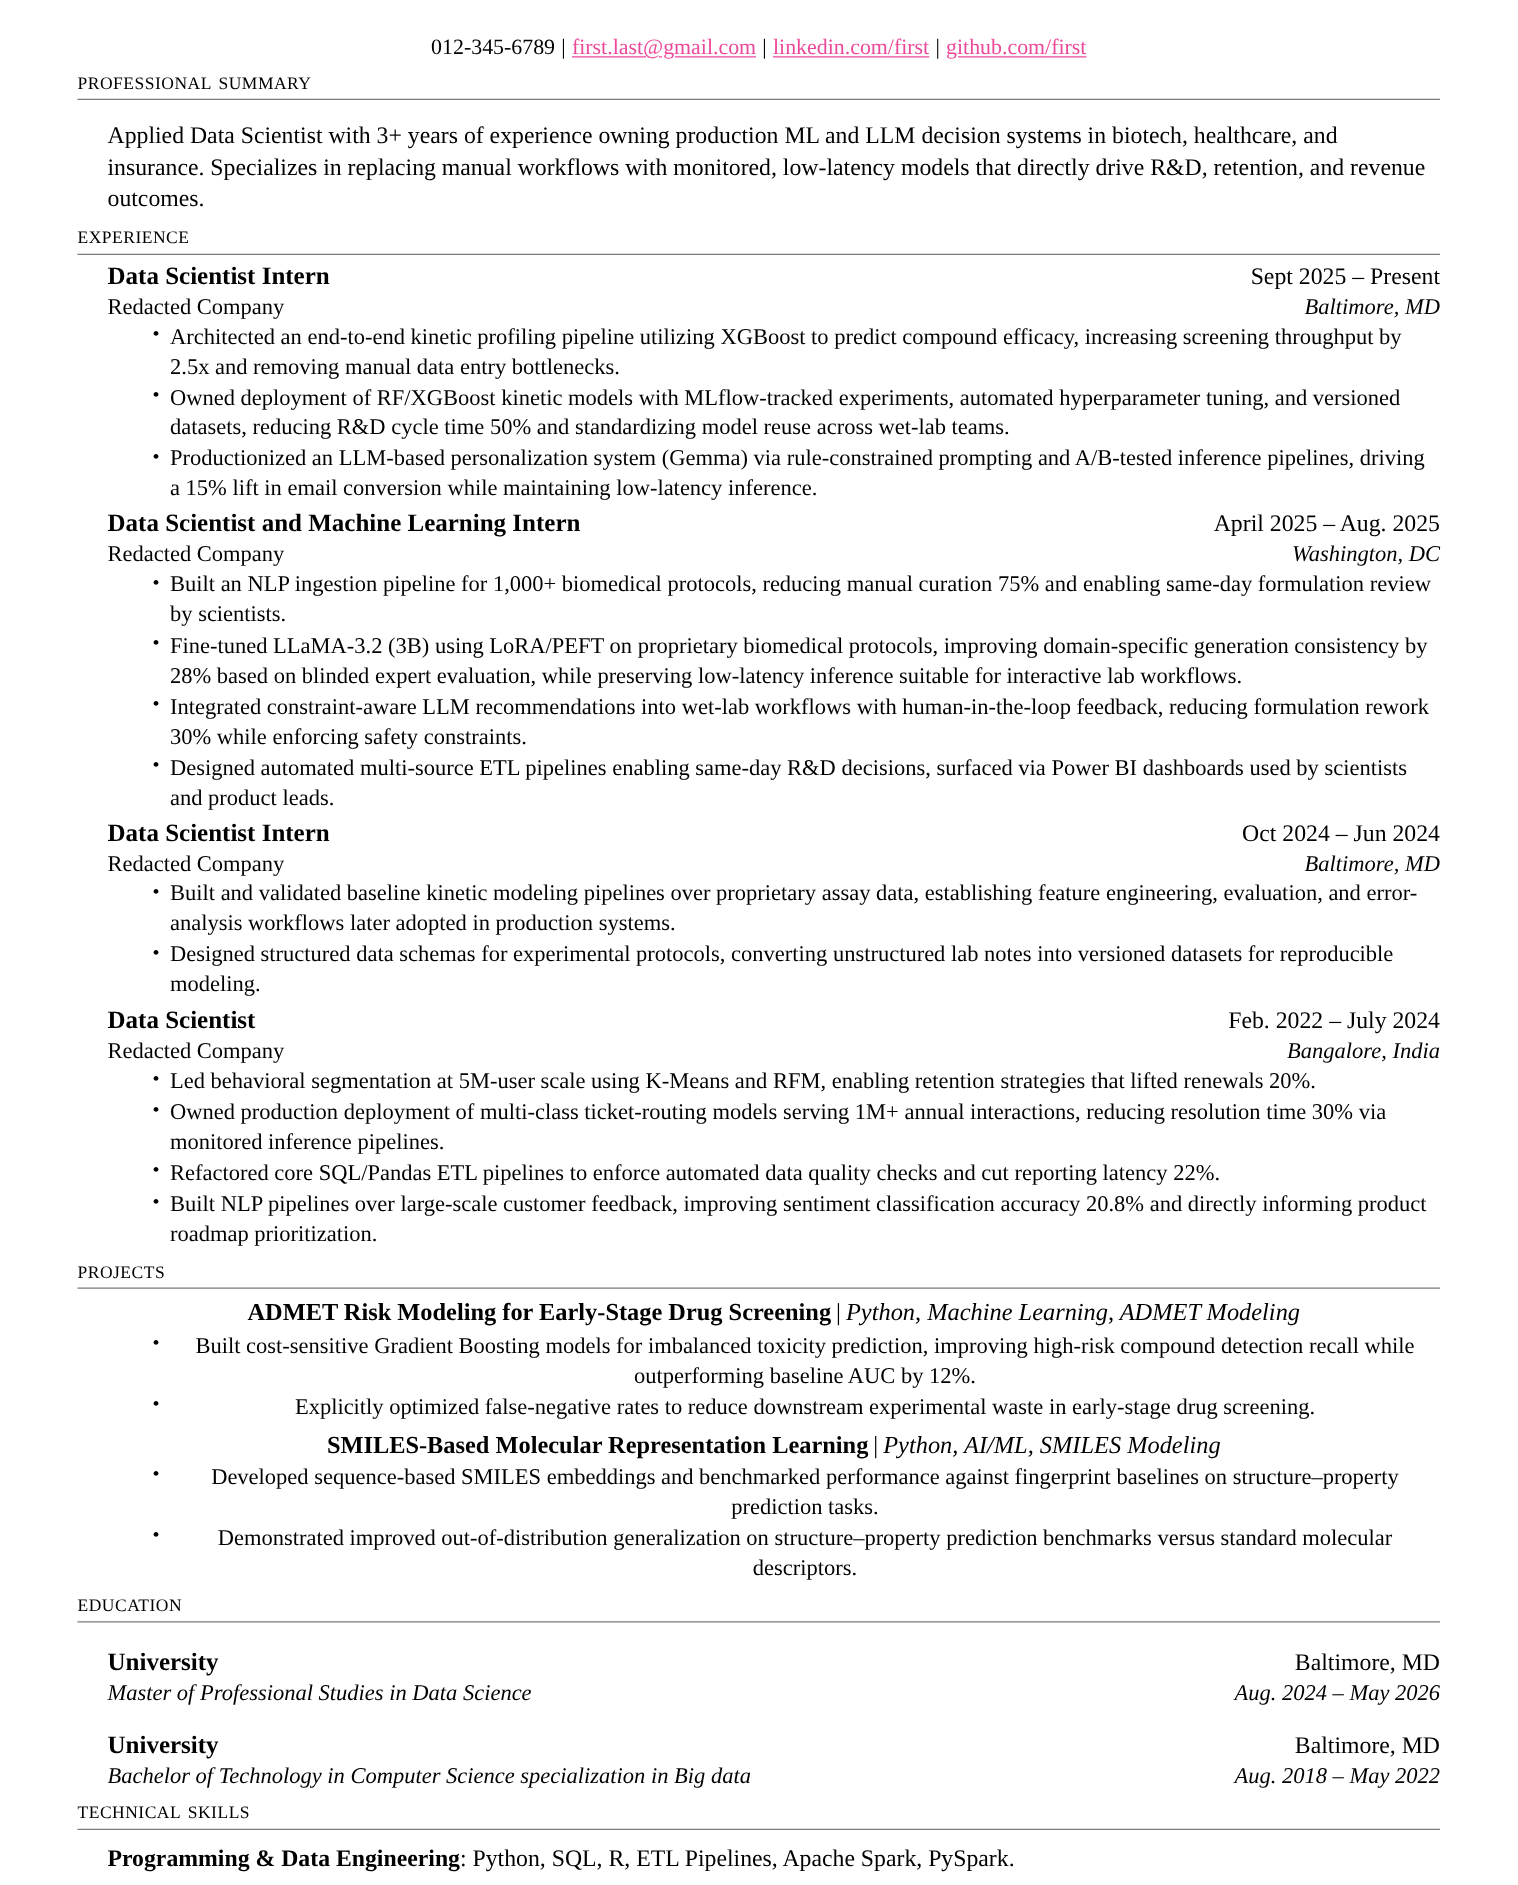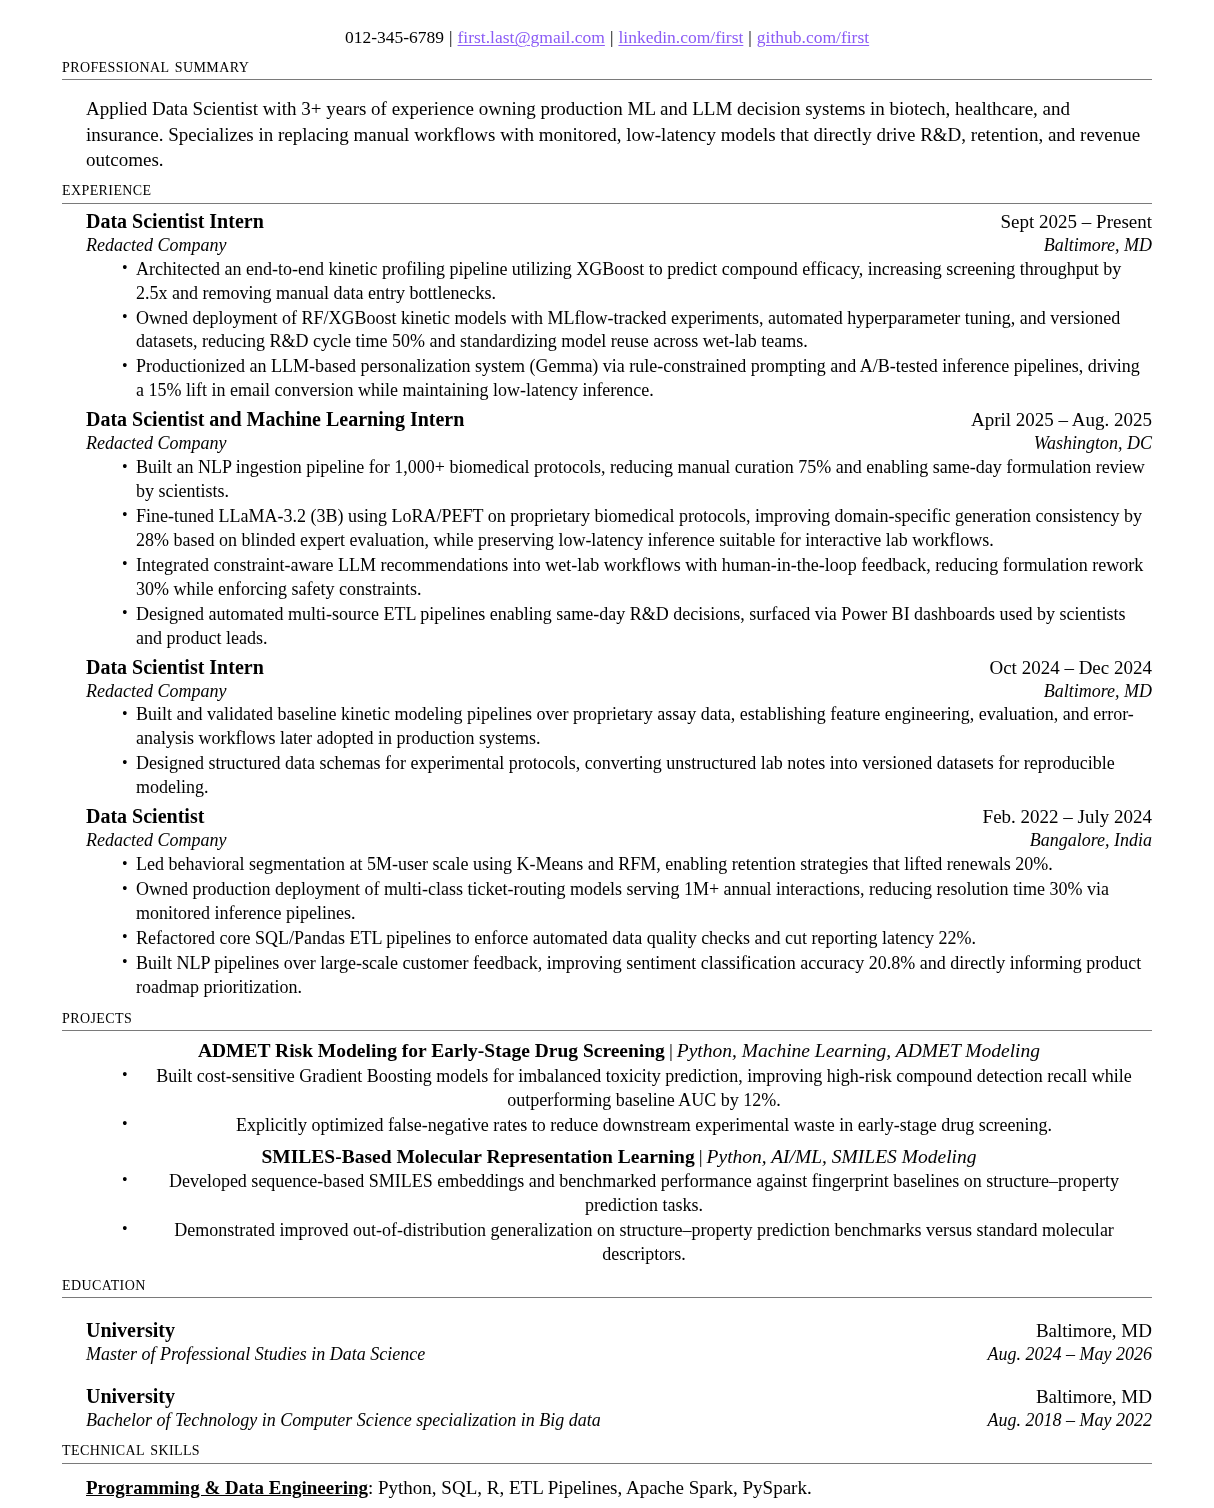--- a/index.html
+++ b/index.html
@@ -40,21 +40,21 @@
     margin-top: 4px;
     white-space: nowrap;
   }
   .contact .sep {
     padding: 0 5px;
     color: #000;
   }
   .contact .link {
     text-decoration: underline;
     text-underline-offset: 2px;
-    color: #8b5cf6;
+    color: #ec4899;
   }
   .contact .plain {
     text-decoration: none;
   }
 
   
   .section {
     margin-top: 6px;
   }
   .section-title {
@@ -89,21 +89,20 @@
     font-weight: bold;
   }
   .entry-date {
     font-size: 19px;
     font-weight: 400;
     white-space: nowrap;
     padding-left: 14px;
   }
   .entry-sub {
     font-size: 18px;
-    font-style: italic;
   }
   .entry-loc {
     font-size: 18px;
     font-style: italic;
     white-space: nowrap;
     padding-left: 14px;
   }
 
   ul.bullets {
     margin: 1px 0 0 0;
@@ -151,21 +150,21 @@
 
   
   .skills {
     margin: 4px 0 0 24px;
   }
   .skill-line {
     font-size: 19px;
     line-height: 1.33;
     margin-top: 11px;
   }
-  .skill-label { font-weight: bold; text-decoration: underline; }
+  .skill-label { font-weight: bold; }
 </style>
 </head>
 <body>
 
 <div class="page">
 
   <div class="header">
     <div class="contact">
       <span class="plain">012-345-6789</span><span class="sep">|</span><span class="link">first.last@gmail.com</span><span class="sep">|</span><span class="link">linkedin.com/first</span><span class="sep">|</span><span class="link">github.com/first</span>
     </div>
@@ -210,21 +209,21 @@
           <ul class="bullets">
             <li>Built an NLP ingestion pipeline for 1,000+ biomedical protocols, reducing manual curation 75% and enabling same-day formulation review by scientists.</li>
             <li>Fine-tuned LLaMA-3.2 (3B) using LoRA/PEFT on proprietary biomedical protocols, improving domain-specific generation consistency by 28% based on blinded expert evaluation, while preserving low-latency inference suitable for interactive lab workflows.</li>
             <li>Integrated constraint-aware LLM recommendations into wet-lab workflows with human-in-the-loop feedback, reducing formulation rework 30% while enforcing safety constraints.</li>
             <li>Designed automated multi-source ETL pipelines enabling same-day R&amp;D decisions, surfaced via Power BI dashboards used by scientists and product leads.</li>
           </ul>
         </div>
         <div class="entry">
           <div class="entry-row">
             <span class="entry-title">Data Scientist Intern</span>
-            <span class="entry-date">Oct 2024 – Dec 2024</span>
+            <span class="entry-date">Oct 2024 – Jun 2024</span>
           </div>
           <div class="entry-row">
             <span class="entry-sub">Redacted Company</span>
             <span class="entry-loc">Baltimore, MD</span>
           </div>
           <ul class="bullets">
             <li>Built and validated baseline kinetic modeling pipelines over proprietary assay data, establishing feature engineering, evaluation, and error-analysis workflows later adopted in production systems.</li>
             <li>Designed structured data schemas for experimental protocols, converting unstructured lab notes into versioned datasets for reproducible modeling.</li>
           </ul>
         </div>

